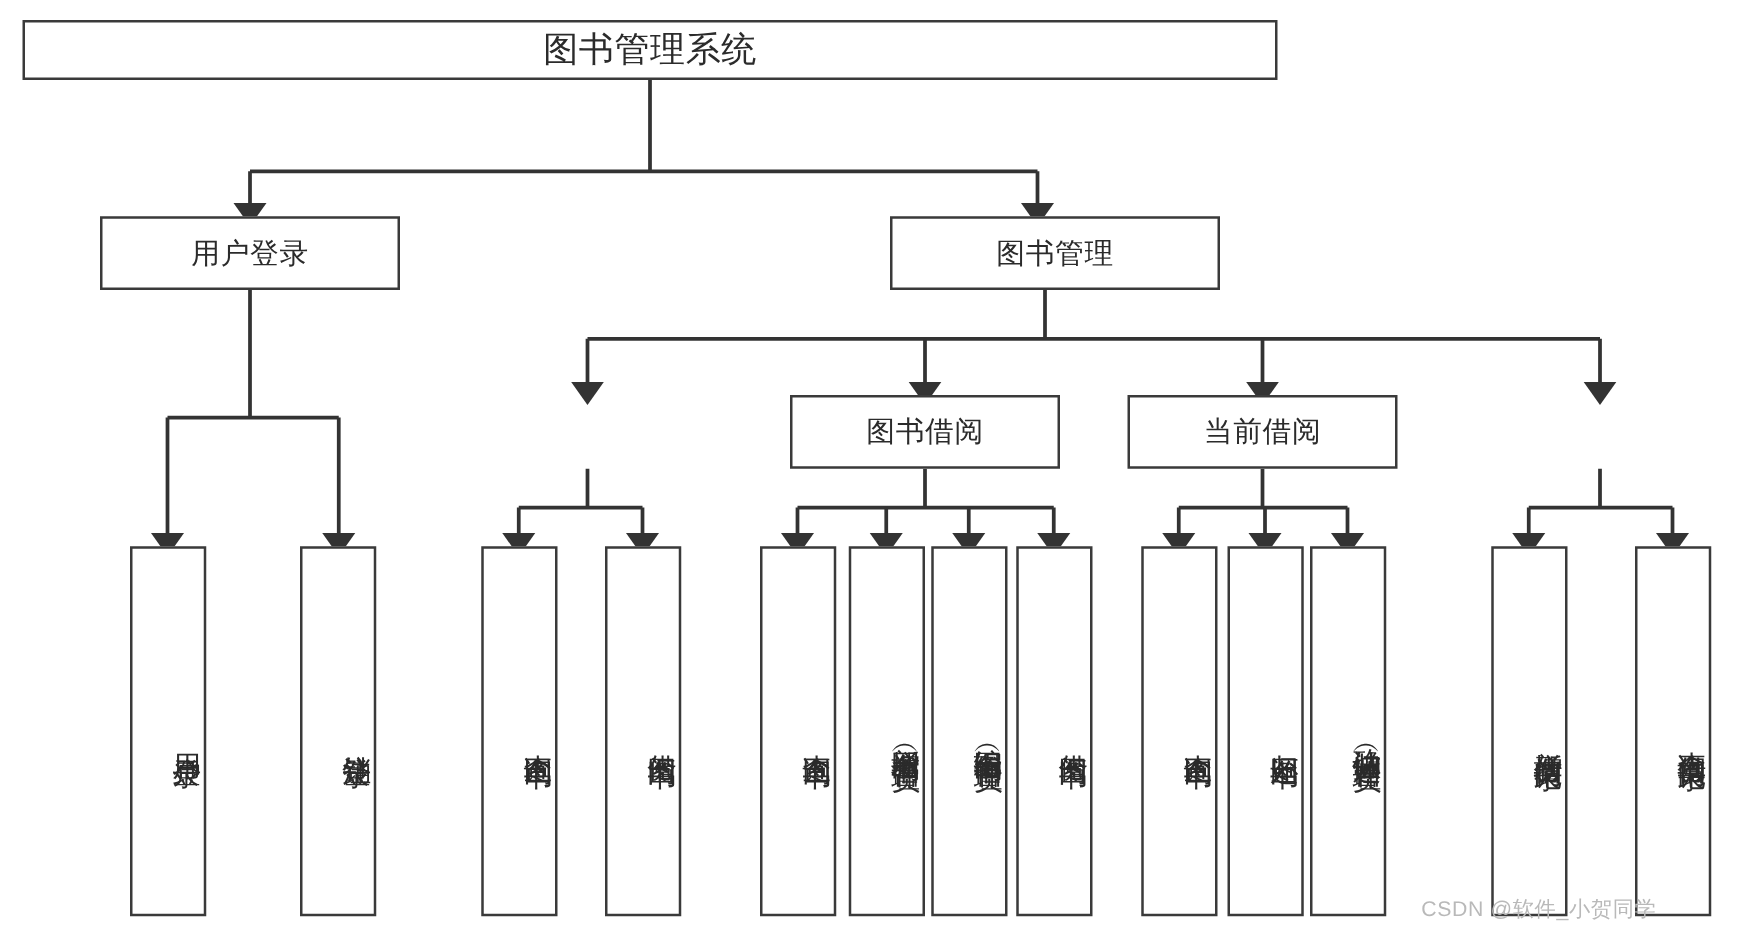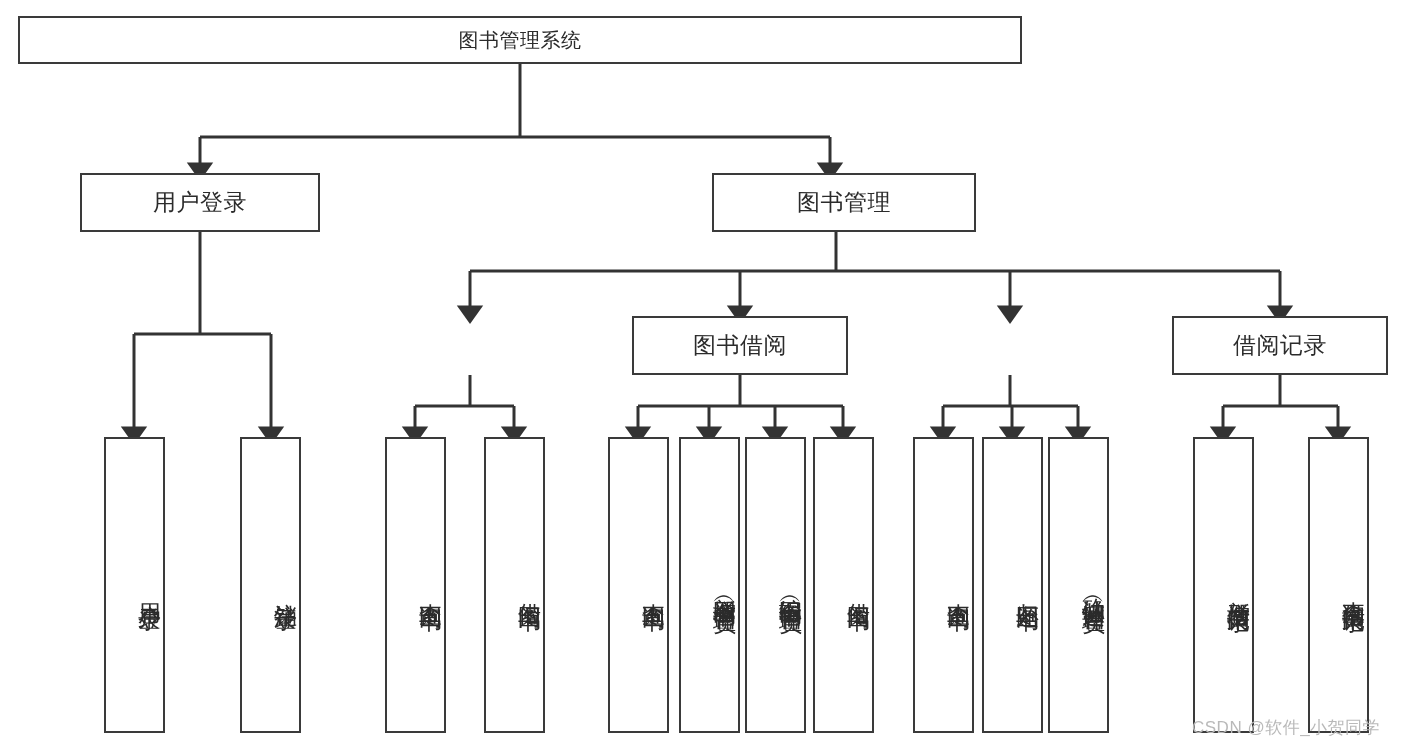--- a/index.html
+++ b/index.html
@@ -35,21 +35,21 @@
     justify-content: center;
     color: #2b2b2b;
   }
   .node-h {
     font-size: 23px;
     line-height: 1.1;
     letter-spacing: 0.5px;
     white-space: nowrap;
   }
   .node-root {
-    font-size: 20px;
+    font-size: 28px;
   }
   .node-v {
     writing-mode: vertical-rl;
     text-orientation: upright;
     font-size: 23px;
     line-height: 1.18;
     letter-spacing: 2px;
     padding-top: 8px;
     align-items: flex-start;
     justify-content: center;
@@ -116,35 +116,35 @@
       <path d="M1338,406 L1338,430" marker-end="url(#arrow)"></path>
     </g>
   </svg>
 
   <div class="node node-h node-root" style="left: 18px; top: 16px; width: 1004px; height: 48px; border-color: rgb(58, 58, 58); background: rgb(255, 255, 255); color: rgb(43, 43, 43);">图书管理系统</div>
 
   <div class="node node-h" style="left: 80px; top: 173px; width: 240px; height: 59px; border-color: rgb(58, 58, 58); background: rgb(255, 255, 255); color: rgb(43, 43, 43);">用户登录</div>
   <div class="node node-h" style="left: 712px; top: 173px; width: 264px; height: 59px; border-color: rgb(58, 58, 58); background: rgb(255, 255, 255); color: rgb(43, 43, 43);">图书管理</div>
 
   <div class="node node-h" style="left: 632px; top: 316px; width: 216px; height: 59px; border-color: rgb(58, 58, 58); background: rgb(255, 255, 255); color: rgb(43, 43, 43);">图书借阅</div>
-  <div class="node node-h" style="left: 1172px; top: 316px; width: 216px; height: 59px; border-color: rgb(58, 58, 58); background: rgb(255, 255, 255); color: rgb(43, 43, 43);">借阅记录</div>
+  <div class="node node-h" style="left: 902px; top: 316px; width: 216px; height: 59px; border-color: rgb(58, 58, 58); background: rgb(255, 255, 255); color: rgb(43, 43, 43);">当前借阅</div>
 
   <div class="node node-v" style="left: 104px; top: 437px; width: 61px; height: 296px; border-color: rgb(58, 58, 58); background: rgb(255, 255, 255); color: rgb(43, 43, 43);">用户登录</div>
   <div class="node node-v" style="left: 240px; top: 437px; width: 61px; height: 296px; border-color: rgb(58, 58, 58); background: rgb(255, 255, 255); color: rgb(43, 43, 43);">注销登录</div>
 
   <div class="node node-v" style="left: 385px; top: 437px; width: 61px; height: 296px; border-color: rgb(58, 58, 58); background: rgb(255, 255, 255); color: rgb(43, 43, 43);">查询图书</div>
   <div class="node node-v" style="left: 484px; top: 437px; width: 61px; height: 296px; border-color: rgb(58, 58, 58); background: rgb(255, 255, 255); color: rgb(43, 43, 43);">借阅图书</div>
 
   <div class="node node-v" style="left: 608px; top: 437px; width: 61px; height: 296px; border-color: rgb(58, 58, 58); background: rgb(255, 255, 255); color: rgb(43, 43, 43);">查询图书</div>
   <div class="node node-v" style="left: 679px; top: 437px; width: 61px; height: 296px; border-color: rgb(58, 58, 58); background: rgb(255, 255, 255); color: rgb(43, 43, 43);">新增图书（管理员）</div>
   <div class="node node-v" style="left: 745px; top: 437px; width: 61px; height: 296px; border-color: rgb(58, 58, 58); background: rgb(255, 255, 255); color: rgb(43, 43, 43);">编辑图书（管理员）</div>
   <div class="node node-v" style="left: 813px; top: 437px; width: 61px; height: 296px; border-color: rgb(58, 58, 58); background: rgb(255, 255, 255); color: rgb(43, 43, 43);">借阅图书</div>
 
   <div class="node node-v" style="left: 913px; top: 437px; width: 61px; height: 296px; border-color: rgb(58, 58, 58); background: rgb(255, 255, 255); color: rgb(43, 43, 43);">查询图书</div>
   <div class="node node-v" style="left: 982px; top: 437px; width: 61px; height: 296px; border-color: rgb(58, 58, 58); background: rgb(255, 255, 255); color: rgb(43, 43, 43);">归还图书</div>
   <div class="node node-v" style="left: 1048px; top: 437px; width: 61px; height: 296px; border-color: rgb(58, 58, 58); background: rgb(255, 255, 255); color: rgb(43, 43, 43);">确认归还（管理员）</div>
 
   <div class="node node-v" style="left: 1193px; top: 437px; width: 61px; height: 296px; border-color: rgb(58, 58, 58); background: rgb(255, 255, 255); color: rgb(43, 43, 43);">新增借阅记录</div>
   <div class="node node-v" style="left: 1308px; top: 437px; width: 61px; height: 296px; border-color: rgb(58, 58, 58); background: rgb(255, 255, 255); color: rgb(43, 43, 43);">查询借阅记录</div>
 
-  <div class="watermark" style="left: 1192px; top: 716px; color: rgb(185, 185, 185);">CSDN @软件_小贺同学</div>
+  <div class="watermark" style="left: 1137px; top: 716px; color: rgb(185, 185, 185);">CSDN @软件_小贺同学</div>
 
 </div>
 
 </body></html>

